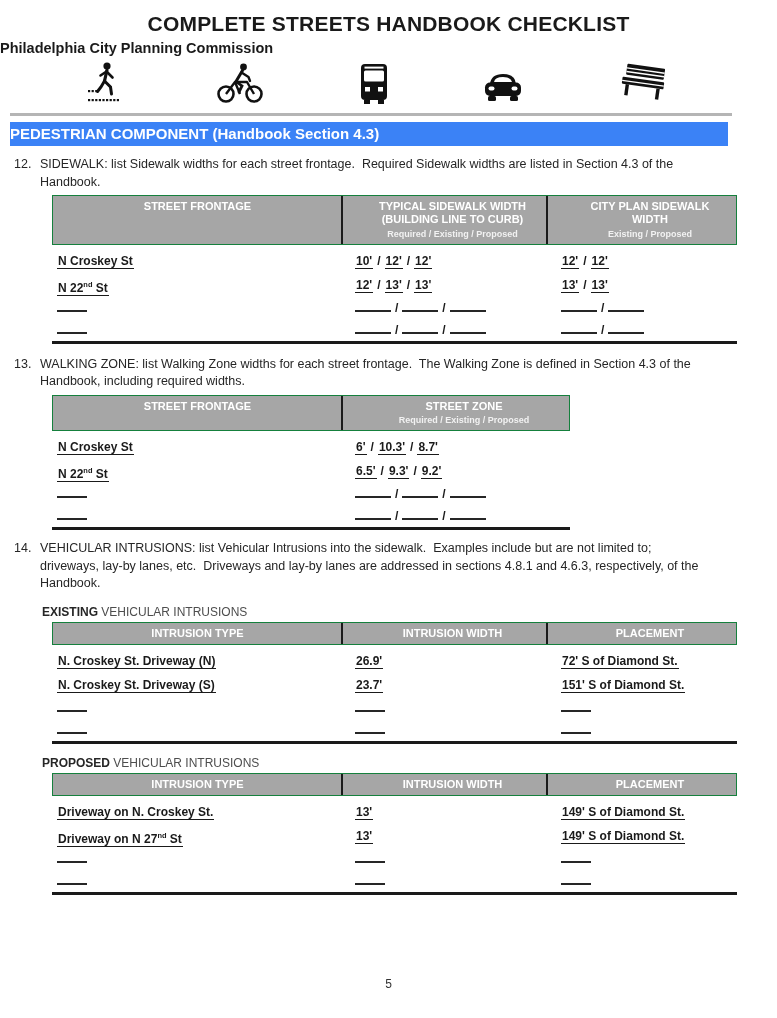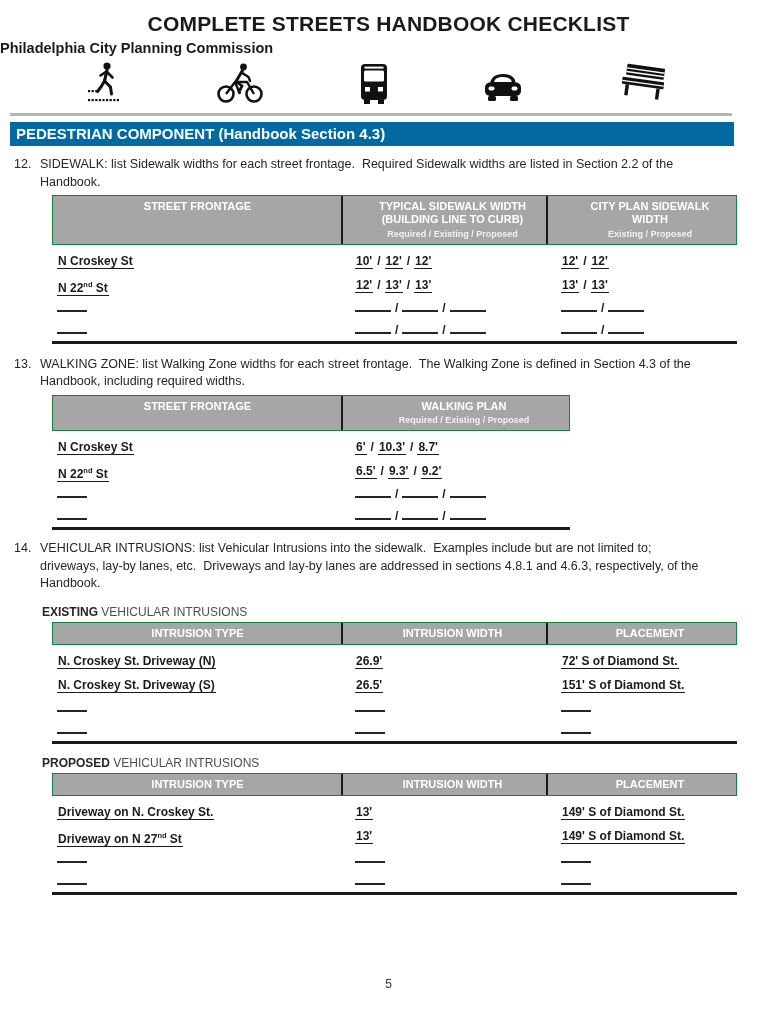--- a/index.html
+++ b/index.html
@@ -7,22 +7,22 @@
     position:relative;width:777px;height:1018px;overflow:hidden;background:#fff;
     font-family:"Liberation Sans",sans-serif;color:#262626;
   }
   
   .title{margin-top:12px;text-align:center;font-size:21px;font-weight:bold;letter-spacing:.2px;color:#1a1a1a;}
   .subtitle{margin-top:4px;text-align:left;font-size:14.5px;font-weight:bold;color:#1a1a1a;}
   .icons-row{margin-top:7px;height:46px;display:flex;align-items:flex-end;
     padding-left:88px;padding-right:108px;justify-content:space-between;}
   .icons-row .icon{display:block;}
   .rule{margin:4px 0 0 10px;width:722px;height:3px;background:#b5b5b5;}
-  .banner{margin:6px 0 0 10px;width:718px;height:24px;line-height:24px;background:#0369a1;
-    color:#fff;font-weight:bold;font-size:15px;padding-left:6px;}
+  .banner{margin:6px 0 0 10px;width:718px;height:24px;line-height:24px;background:#3b82f6;
+    color:#fff;font-weight:bold;font-size:15px;padding-left:0;}
   
   .item{display:flex;margin:10px 0 4px 14px;font-size:12.5px;line-height:1.4;}
   .item .num{width:26px;flex:none;}
   .item .itxt{max-width:672px;white-space:pre-wrap;}
   
   .tbl{margin-left:52px;border-bottom:3px solid #1a1a1a;}
   .w685{width:685px;}
   .w518{width:518px;}
   .grid3{display:grid;grid-template-columns:288px 205px 1fr;}
   .grid2{display:grid;grid-template-columns:288px 1fr;}
@@ -131,21 +131,21 @@
         </g>
       </svg>
     </span>
   </div>
 
   <div class="rule"></div>
   <div class="banner">PEDESTRIAN COMPONENT (Handbook Section 4.3)</div>
 
   <div class="item">
     <span class="num">12.</span>
-    <div class="itxt">SIDEWALK: list Sidewalk widths for each street frontage.  Required Sidewalk widths are listed in Section 2.2 of the Handbook.</div>
+    <div class="itxt">SIDEWALK: list Sidewalk widths for each street frontage.  Required Sidewalk widths are listed in Section 4.3 of the Handbook.</div>
   </div>
 
   <div class="tbl w685">
     <div class="thead grid3">
       <div class="th">
         <div>STREET FRONTAGE</div>
       </div>
       <div class="th ind">
         <div>TYPICAL SIDEWALK WIDTH</div>
         <div>(BUILDING LINE TO CURB)</div>
@@ -196,21 +196,21 @@
     <span class="num">13.</span>
     <div class="itxt">WALKING ZONE: list Walking Zone widths for each street frontage.  The Walking Zone is defined in Section 4.3 of the Handbook, including required widths.</div>
   </div>
 
   <div class="tbl w518">
     <div class="thead grid2">
       <div class="th">
         <div>STREET FRONTAGE</div>
       </div>
       <div class="th ind">
-        <div>WALKING PLAN</div>
+        <div>STREET ZONE</div>
         <div class="sub">Required / Existing / Proposed</div>
       </div>
     </div>
 
     <div class="trow grid2 first">
       <div class="cell"><span class="u">N Croskey St</span></div>
       <div class="cell ind">
         <span class="u">6'</span><span class="slash">/</span><span class="u">10.3'</span><span class="slash">/</span><span class="u">8.7'</span>
       </div>
     </div>
@@ -252,21 +252,21 @@
           <div>PLACEMENT</div>
         </div>
     </div>
     <div class="trow grid3 first">
       <div class="cell"><span class="u">N. Croskey St. Driveway (N)</span></div>
       <div class="cell ind"><span class="u">26.9'</span></div>
       <div class="cell ind2"><span class="u">72' S of Diamond St.</span></div>
     </div>
     <div class="trow grid3">
       <div class="cell"><span class="u">N. Croskey St. Driveway (S)</span></div>
-      <div class="cell ind"><span class="u">26.5'</span></div>
+      <div class="cell ind"><span class="u">23.7'</span></div>
       <div class="cell ind2"><span class="u">151' S of Diamond St.</span></div>
     </div>
     <div class="trow grid3 blankrow">
       <div class="cell"><span class="bl w30"></span></div>
       <div class="cell ind"><span class="bl w30"></span></div>
       <div class="cell ind2"><span class="bl w30"></span></div>
     </div>
     <div class="trow grid3 blankrow">
       <div class="cell"><span class="bl w30"></span></div>
       <div class="cell ind"><span class="bl w30"></span></div>

